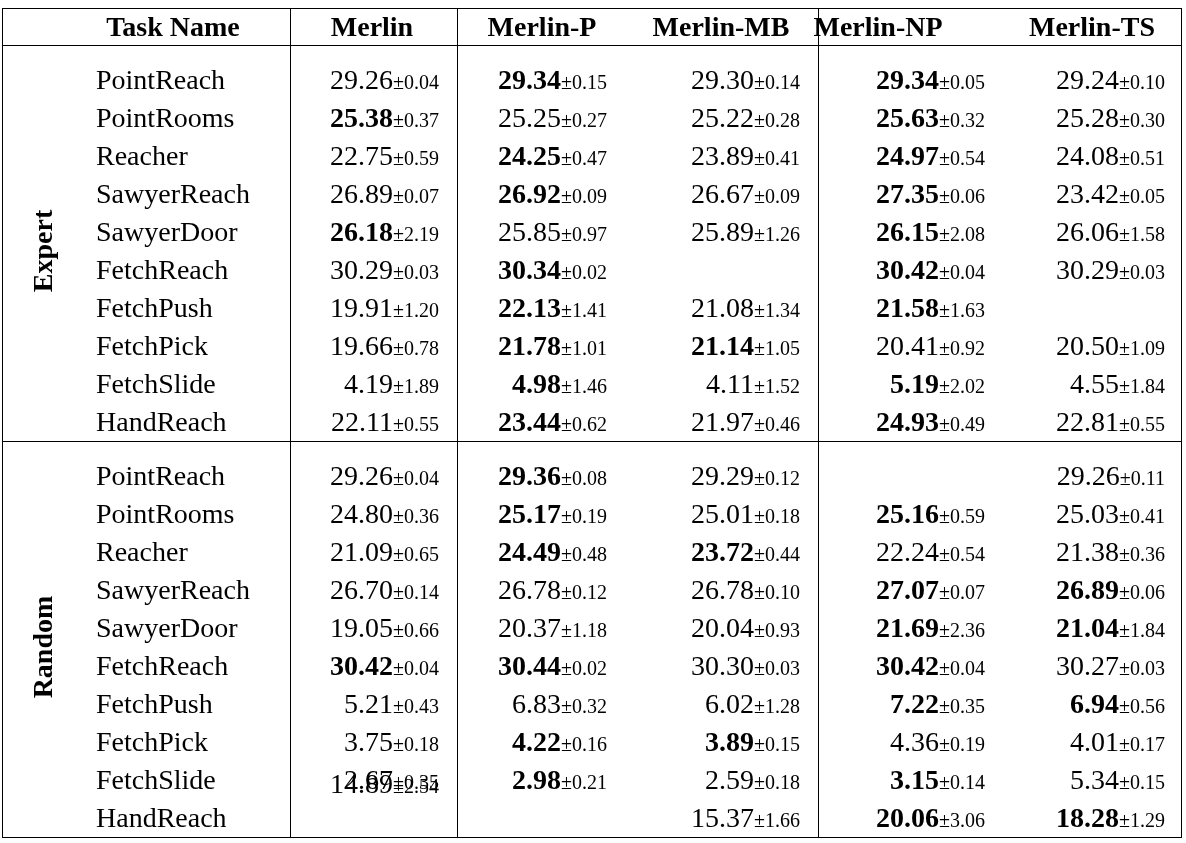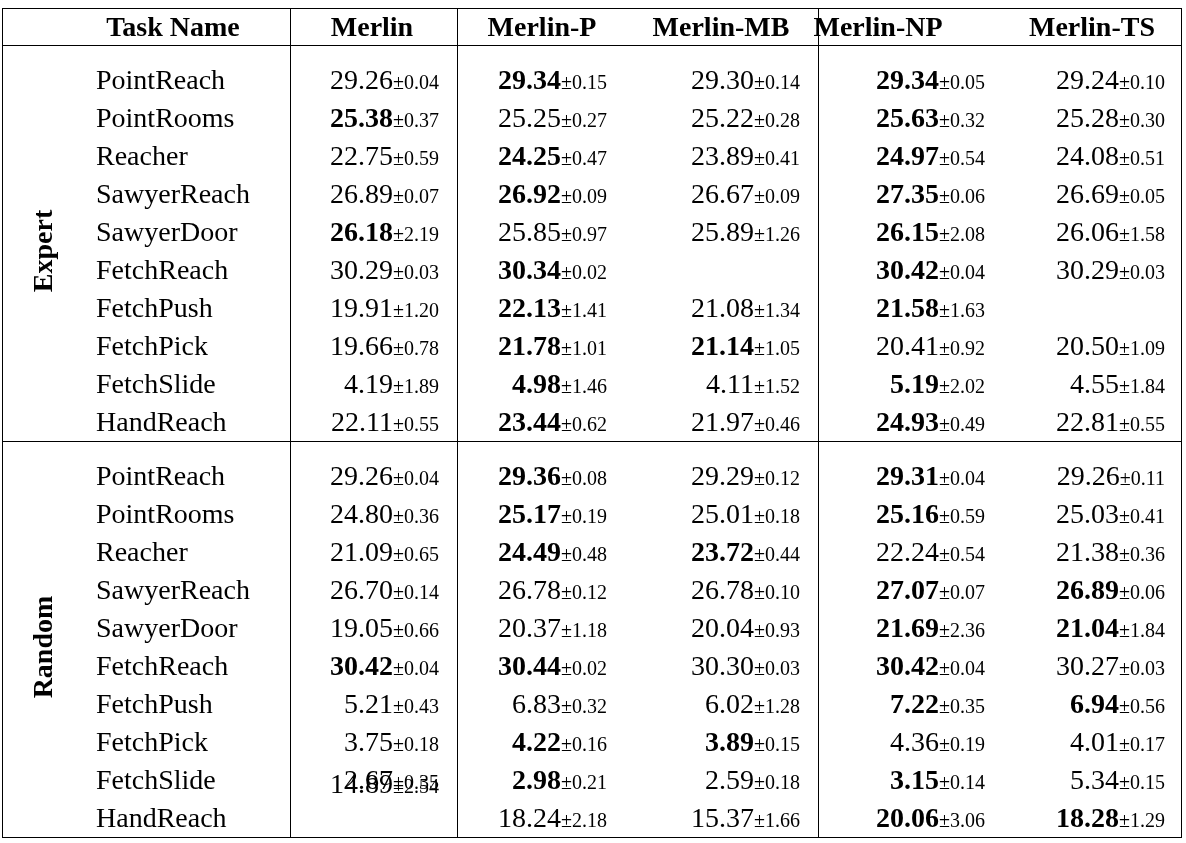--- a/index.html
+++ b/index.html
@@ -62,21 +62,21 @@
     <div class="cell" style="top: 128px; right: 742px;"><span class="mean">22.75</span><span class="std">±0.59</span></div>
     <div class="cell" style="top: 128px; right: 574px;"><span class="mean best">24.25</span><span class="std">±0.47</span></div>
     <div class="cell" style="top: 128px; right: 381px;"><span class="mean">23.89</span><span class="std">±0.41</span></div>
     <div class="cell" style="top: 128px; right: 196px;"><span class="mean best">24.97</span><span class="std">±0.54</span></div>
     <div class="cell" style="top: 128px; right: 16px;"><span class="mean">24.08</span><span class="std">±0.51</span></div>
     <div class="task" style="top: 166px;">SawyerReach</div>
     <div class="cell" style="top: 166px; right: 742px;"><span class="mean">26.89</span><span class="std">±0.07</span></div>
     <div class="cell" style="top: 166px; right: 574px;"><span class="mean best">26.92</span><span class="std">±0.09</span></div>
     <div class="cell" style="top: 166px; right: 381px;"><span class="mean">26.67</span><span class="std">±0.09</span></div>
     <div class="cell" style="top: 166px; right: 196px;"><span class="mean best">27.35</span><span class="std">±0.06</span></div>
-    <div class="cell" style="top: 166px; right: 16px;"><span class="mean">26.69</span><span class="std">±0.05</span></div>
+    <div class="cell" style="top: 166px; right: 16px;"><span class="mean">23.42</span><span class="std">±0.05</span></div>
     <div class="task" style="top: 204px;">SawyerDoor</div>
     <div class="cell" style="top: 204px; right: 742px;"><span class="mean best">26.18</span><span class="std">±2.19</span></div>
     <div class="cell" style="top: 204px; right: 574px;"><span class="mean">25.85</span><span class="std">±0.97</span></div>
     <div class="cell" style="top: 204px; right: 381px;"><span class="mean">25.89</span><span class="std">±1.26</span></div>
     <div class="cell" style="top: 204px; right: 196px;"><span class="mean best">26.15</span><span class="std">±2.08</span></div>
     <div class="cell" style="top: 204px; right: 16px;"><span class="mean">26.06</span><span class="std">±1.58</span></div>
     <div class="task" style="top: 242px;">FetchReach</div>
     <div class="cell" style="top: 242px; right: 742px;"><span class="mean">30.29</span><span class="std">±0.03</span></div>
     <div class="cell" style="top: 242px; right: 574px; text-align: center;"><span class="mean best">30.34</span><span class="std">±0.02</span></div>
     <div class="cell" style="top: 242px; right: 196px;"><span class="mean best">30.42</span><span class="std">±0.04</span></div>
@@ -102,21 +102,20 @@
     <div class="cell" style="top: 394px; right: 742px;"><span class="mean">22.11</span><span class="std">±0.55</span></div>
     <div class="cell" style="top: 394px; right: 574px;"><span class="mean best">23.44</span><span class="std">±0.62</span></div>
     <div class="cell" style="top: 394px; right: 381px;"><span class="mean">21.97</span><span class="std">±0.46</span></div>
     <div class="cell" style="top: 394px; right: 196px;"><span class="mean best">24.93</span><span class="std">±0.49</span></div>
     <div class="cell" style="top: 394px; right: 16px;"><span class="mean">22.81</span><span class="std">±0.55</span></div>
     <div class="group-label" style="left: -60px; top: 620px;">Random</div>
     <div class="task" style="top: 448px;">PointReach</div>
     <div class="cell" style="top: 448px; right: 742px;"><span class="mean">29.26</span><span class="std">±0.04</span></div>
     <div class="cell" style="top: 448px; right: 574px;"><span class="mean best">29.36</span><span class="std">±0.08</span></div>
     <div class="cell" style="top: 448px; right: 381px;"><span class="mean">29.29</span><span class="std">±0.12</span></div>
-    <div class="cell" style="top: 448px; right: 196px;"><span class="mean best">29.31</span><span class="std">±0.04</span></div>
     <div class="cell" style="top: 448px; right: 16px;"><span class="mean">29.26</span><span class="std">±0.11</span></div>
     <div class="task" style="top: 486px;">PointRooms</div>
     <div class="cell" style="top: 486px; right: 742px;"><span class="mean">24.80</span><span class="std">±0.36</span></div>
     <div class="cell" style="top: 486px; right: 574px;"><span class="mean best">25.17</span><span class="std">±0.19</span></div>
     <div class="cell" style="top: 486px; right: 381px;"><span class="mean">25.01</span><span class="std">±0.18</span></div>
     <div class="cell" style="top: 486px; right: 196px;"><span class="mean best">25.16</span><span class="std">±0.59</span></div>
     <div class="cell" style="top: 486px; right: 16px;"><span class="mean">25.03</span><span class="std">±0.41</span></div>
     <div class="task" style="top: 524px;">Reacher</div>
     <div class="cell" style="top: 524px; right: 742px;"><span class="mean">21.09</span><span class="std">±0.65</span></div>
     <div class="cell" style="top: 524px; right: 574px;"><span class="mean best">24.49</span><span class="std">±0.48</span></div>
@@ -154,17 +153,16 @@
     <div class="cell" style="top: 714px; right: 196px;"><span class="mean">4.36</span><span class="std">±0.19</span></div>
     <div class="cell" style="top: 714px; right: 16px;"><span class="mean">4.01</span><span class="std">±0.17</span></div>
     <div class="task" style="top: 752px;">FetchSlide</div>
     <div class="cell" style="top: 752px; right: 742px;"><span class="mean">2.67</span><span class="std">±0.35</span></div>
     <div class="cell" style="top: 752px; right: 574px;"><span class="mean best">2.98</span><span class="std">±0.21</span></div>
     <div class="cell" style="top: 752px; right: 381px;"><span class="mean">2.59</span><span class="std">±0.18</span></div>
     <div class="cell" style="top: 752px; right: 196px;"><span class="mean best">3.15</span><span class="std">±0.14</span></div>
     <div class="cell" style="top: 752px; right: 16px;"><span class="mean">5.34</span><span class="std">±0.15</span></div>
     <div class="task" style="top: 790px;">HandReach</div>
     <div class="cell" style="top: 756px; right: 742px; text-align: center;"><span class="mean">14.89</span><span class="std">±2.54</span></div>
-    <div class="cell" style="top: 790px; right: 574px;"><span class="mean">18.24</span><span class="std">±2.18</span></div>
     <div class="cell" style="top: 790px; right: 381px;"><span class="mean">15.37</span><span class="std">±1.66</span></div>
     <div class="cell" style="top: 790px; right: 196px;"><span class="mean best">20.06</span><span class="std">±3.06</span></div>
     <div class="cell" style="top: 790px; right: 16px;"><span class="mean best">18.28</span><span class="std">±1.29</span></div>
   </div>
 
 </body></html>

